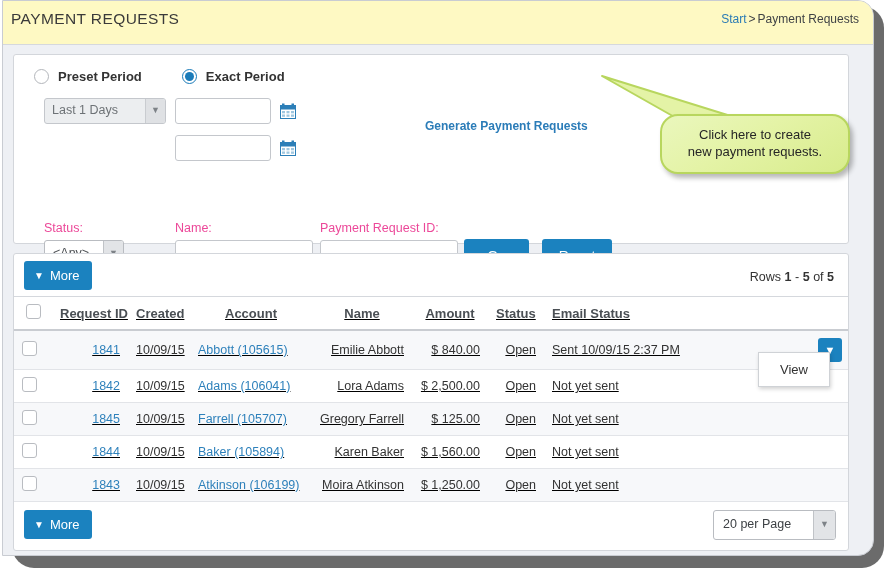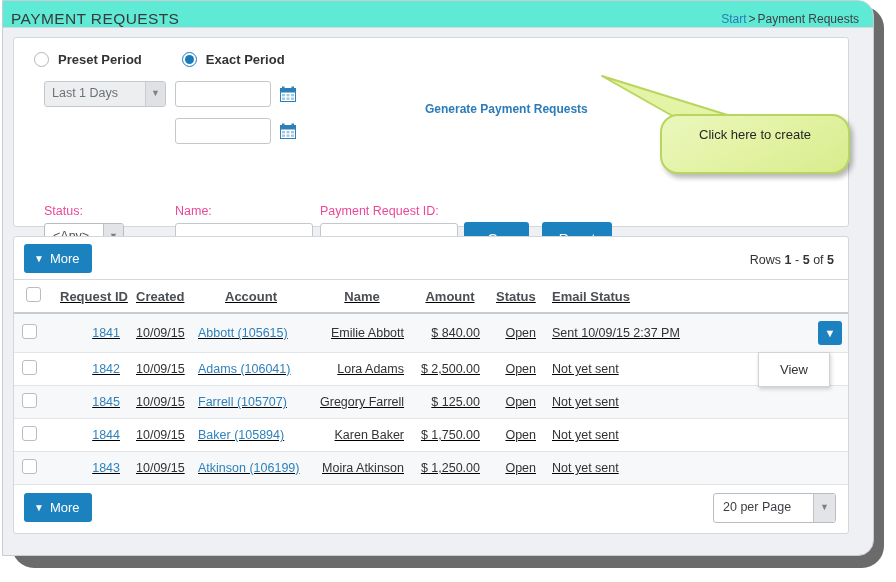--- a/index.html
+++ b/index.html
@@ -32,22 +32,22 @@
     width: 872px; height: 556px;
     background: #eef0f4;
     border: 1px solid #c9ccd2;
     border-radius: 0 16px 16px 0;
     overflow: hidden;
   }
 
   
   .titlebar {
     position: relative;
-    height: 27px;
-    background: #5eead4;
+    height: 44px;
+    background: #fef9c3;
     border-bottom: 1px solid #d5d8dd;
   }
   .page-title {
     position: absolute;
     left: 8px; top: 9px;
     font-size: 15.5px;
     letter-spacing: 0.4px;
     color: #3a3a3a;
     font-weight: 400;
   }
@@ -472,21 +472,21 @@
             <td class="col-stat">Open</td>
             <td class="col-email">Not yet sent</td>
             <td class="col-act"></td>
           </tr>
           <tr>
             <td class="col-chk"><span class="chk"></span></td>
             <td class="col-rid"><a class="cell-link" href="#">1844</a></td>
             <td class="col-crt">10/09/15</td>
             <td class="col-acct"><a class="cell-link" href="#">Baker (105894)</a></td>
             <td class="col-name">Karen Baker</td>
-            <td class="col-amt">$ 1,750.00</td>
+            <td class="col-amt">$ 1,560.00</td>
             <td class="col-stat">Open</td>
             <td class="col-email">Not yet sent</td>
             <td class="col-act"></td>
           </tr>
           <tr>
             <td class="col-chk"><span class="chk"></span></td>
             <td class="col-rid"><a class="cell-link" href="#">1843</a></td>
             <td class="col-crt">10/09/15</td>
             <td class="col-acct"><a class="cell-link" href="#">Atkinson (106199)</a></td>
             <td class="col-name">Moira Atkinson</td>
@@ -517,15 +517,16 @@
     <div class="dropdown-item">View</div>
   </div>
 
   <div class="callout-wrap">
     <svg class="callout-tail" width="270" height="110" viewBox="0 0 270 110">
       <polygon points="2,2 150,48 108,62" fill="#e4f3a6" stroke="#b8d65e" stroke-width="2" stroke-linejoin="round"></polygon>
     </svg>
     <div class="callout-body"></div>
     <div class="callout-text">
       <div>Click here to create</div>
+      <div>new payment requests.</div>
     </div>
   </div>
 </div>
 
 </body></html>

